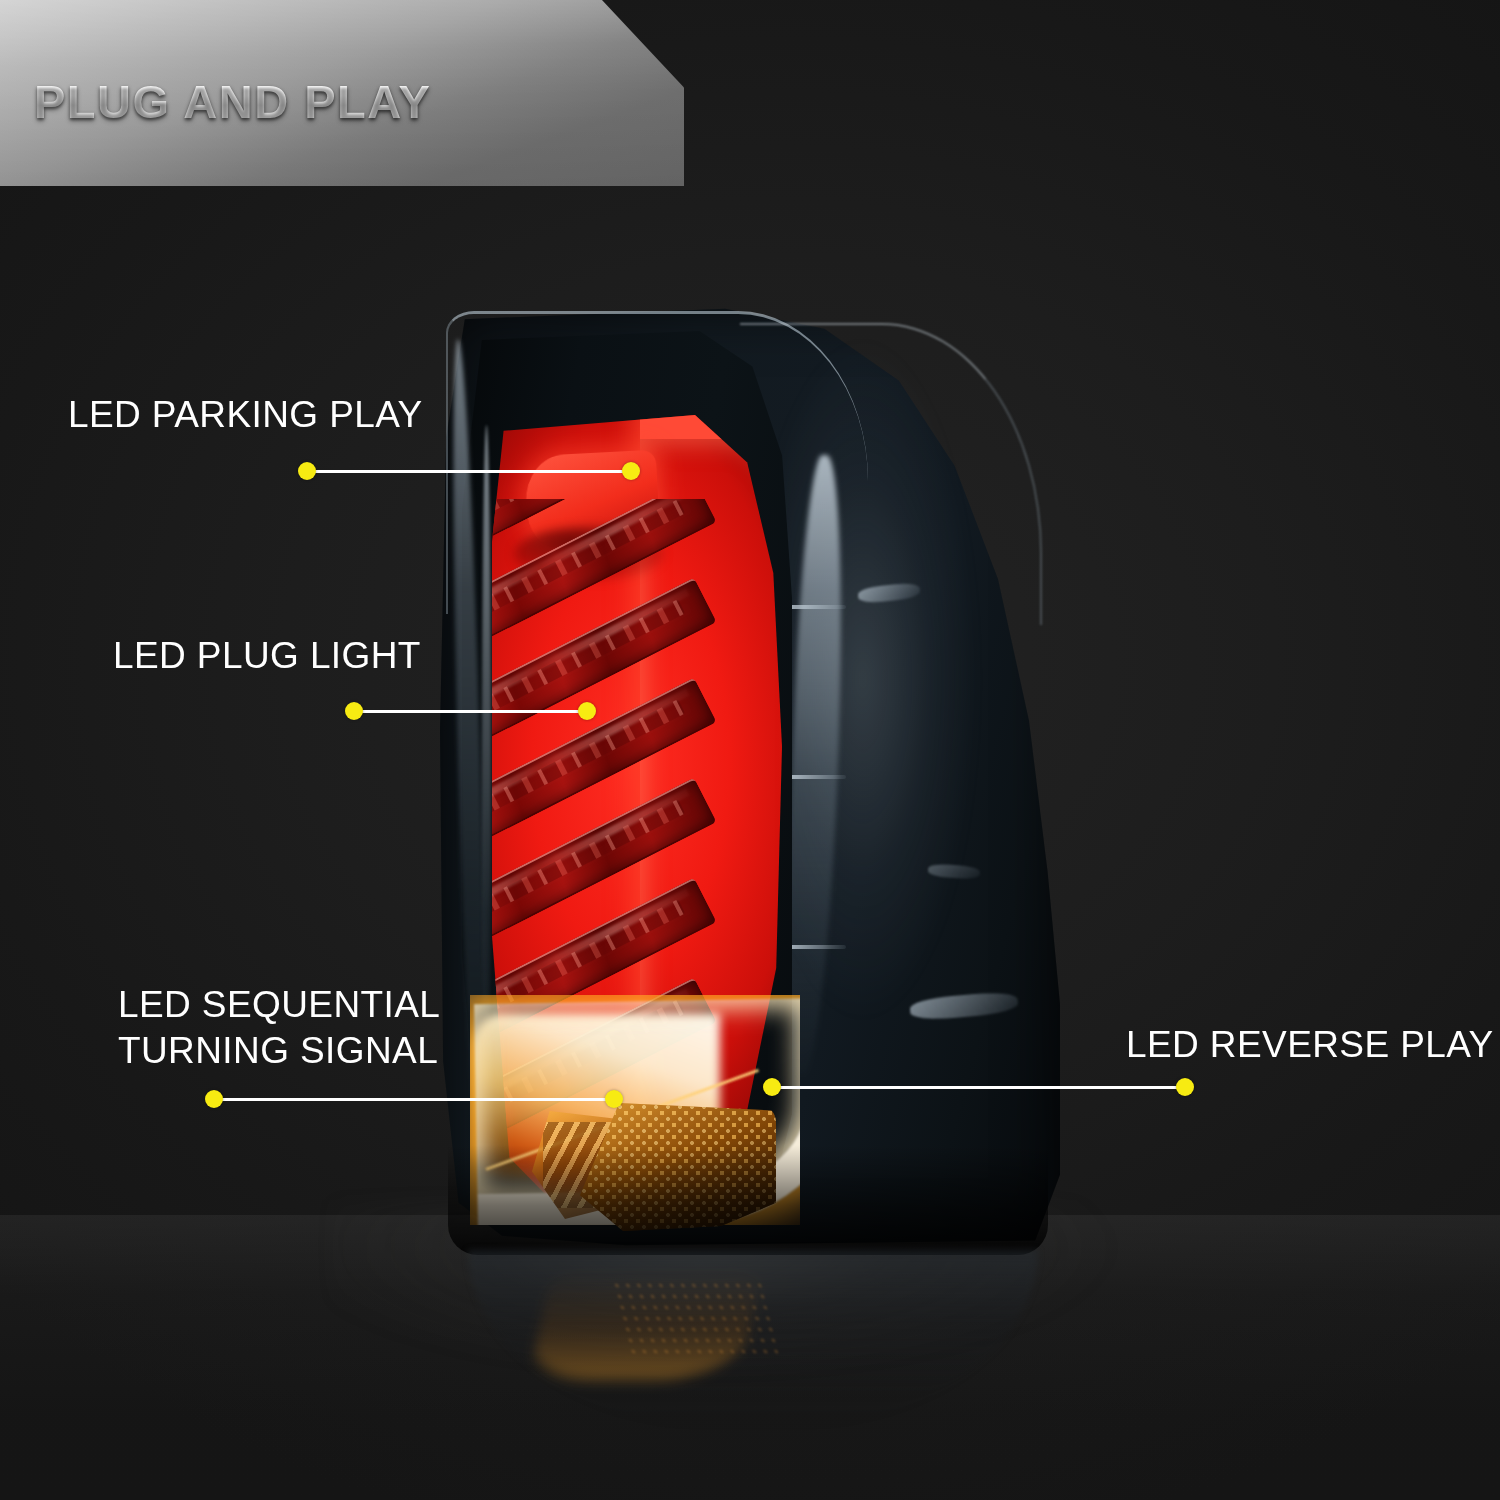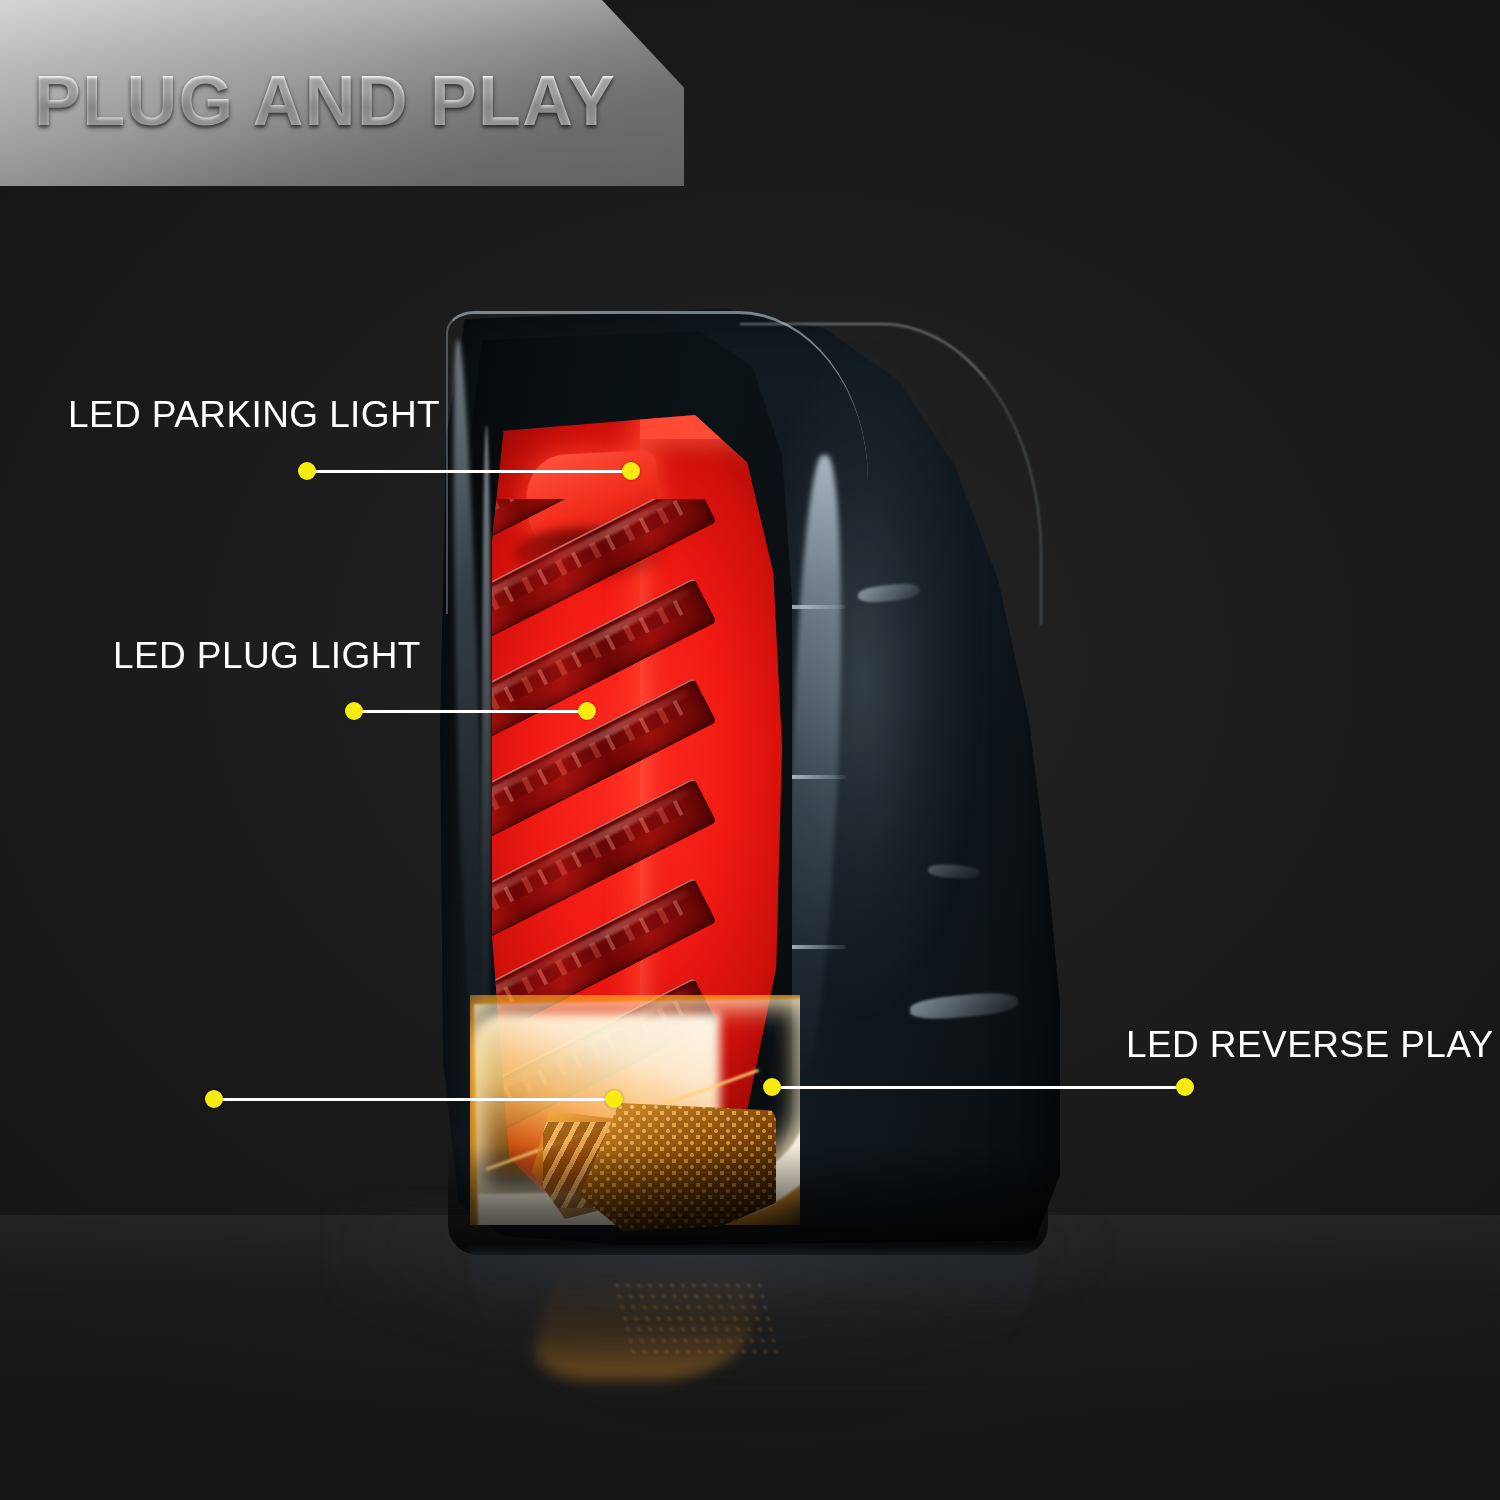--- a/index.html
+++ b/index.html
@@ -52,22 +52,22 @@
   }
   .banner-sheen {
     position: absolute;
     inset: 0;
     background: linear-gradient(178deg, rgba(255,255,255,0.22) 0%, rgba(255,255,255,0.05) 30%, rgba(255,255,255,0) 55%, rgba(0,0,0,0.06) 100%);
     pointer-events: none;
   }
   .banner-title {
     position: absolute;
     left: 34px;
-    top: 66px;
-    font-size: 70px;
+    top: 78px;
+    font-size: 47px;
     font-weight: bold;
     letter-spacing: 1.5px;
     line-height: 1;
     color: #e8e8e8;
     background: linear-gradient(180deg, #ffffff 0%, #f2f2f2 38%, #cfcfcf 58%, #dedede 78%, #f7f7f7 100%);
     -webkit-background-clip: text;
     background-clip: text;
     -webkit-text-fill-color: transparent;
     text-shadow: 0 2px 3px rgba(0,0,0,0.35);
     filter: drop-shadow(0 2px 2px rgba(0,0,0,0.45));
@@ -487,30 +487,32 @@
       <div class="reverse-honeycomb2"></div>
       <div class="reverse-shadow"></div>
     </div>
 
     <div class="lamp-base-shade"></div>
     <div class="lamp-reflection"></div>
     <div class="refl-amber"></div>
     <div class="refl-honey"></div>
   </div>
 
-  <div class="callout-label" style="left:68px; top:392px;">LED PARKING LIGHT</div>
+  <div class="callout-label" style="left:68px; top:392px;">LED PARKING PLAY</div>
   <div class="callout-line" style="left:305px; top:470px; width:330px;"></div>
   <div class="callout-dot" style="left:298px; top:462px;"></div>
   <div class="callout-dot" style="left:622px; top:462px;"></div>
 
   <div class="callout-label" style="left:113px; top:633px;">LED PLUG LIGHT</div>
   <div class="callout-line" style="left:352px; top:710px; width:240px;"></div>
   <div class="callout-dot" style="left:345px; top:702px;"></div>
   <div class="callout-dot" style="left:578px; top:702px;"></div>
 
+  <div class="callout-label" style="left:118px; top:982px;">LED SEQUENTIAL
+TURNING SIGNAL</div>
   <div class="callout-line" style="left:212px; top:1098px; width:410px;"></div>
   <div class="callout-dot" style="left:205px; top:1090px;"></div>
   <div class="callout-dot" style="left:605px; top:1090px;"></div>
 
   <div class="callout-label" style="left:1126px; top:1022px;">LED REVERSE PLAY</div>
   <div class="callout-line" style="left:770px; top:1086px; width:415px;"></div>
   <div class="callout-dot" style="left:763px; top:1078px;"></div>
   <div class="callout-dot" style="left:1176px; top:1078px;"></div>
 
 </div>

